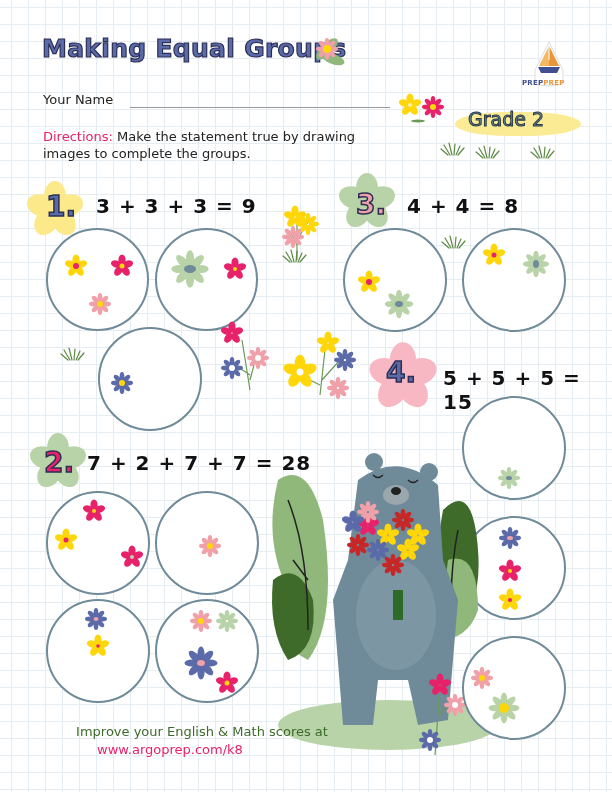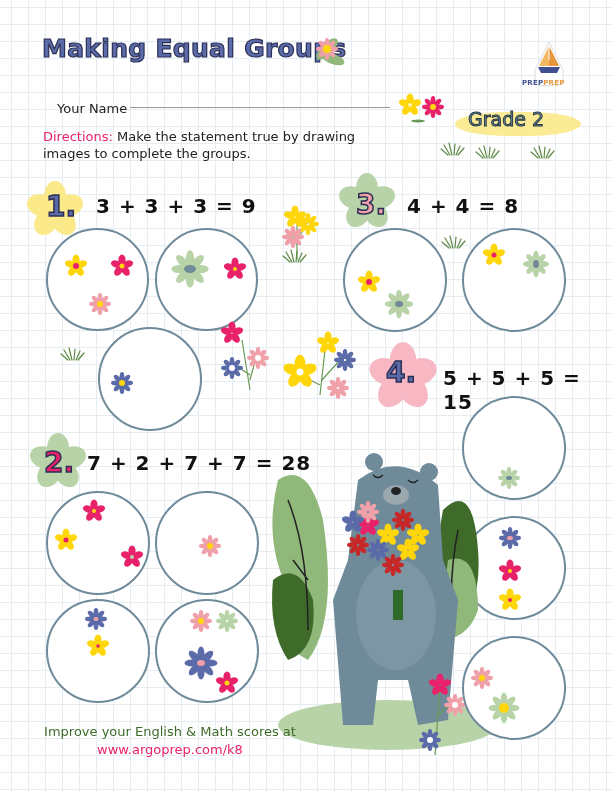--- a/index.html
+++ b/index.html
@@ -3,33 +3,33 @@
 <meta charset="utf-8">
 <style>
   html,body{margin:0;padding:0;}
   body{width:612px;height:792px;position:relative;overflow:hidden;background:#ffffff;
     background-image:linear-gradient(#e6edf2 1px,transparent 1px),linear-gradient(90deg,#e6edf2 1px,transparent 1px);
     background-size:17px 17px;background-position:11px 7px;
     font-family:"DejaVu Sans",sans-serif;}
   .abs{position:absolute;}
   .title{left:42px;top:34px;font-family:"DejaVu Sans",sans-serif;font-weight:bold;font-size:25px;color:#5b6aa8;
     -webkit-text-stroke:1.2px #2b2f55;letter-spacing:0.3px;}
-  .name-label{left:57px;top:92px;font-size:13px;color:#222;margin-top:9px;}
+  .name-label{left:43px;top:92px;font-size:13px;color:#222;}
   .name-line{left:130px;top:107px;width:260px;height:1px;background:#999;}
   .directions{left:43px;top:128px;width:320px;font-size:13px;line-height:17px;color:#222;}
   .directions .lbl{color:#e8226a;font-weight:normal;}
   .logo{left:530px;top:40px;width:38px;height:48px;}
   .logo-text{left:522px;top:79px;font-size:7px;font-weight:bold;letter-spacing:0.2px;}
   .grade-splash{left:455px;top:112px;width:126px;height:24px;background:#fbe98a;border-radius:50%/60%;opacity:.9;}
   .grade-text{left:468px;top:108px;font-weight:normal;font-size:19px;color:#6a8fa0;-webkit-text-stroke:1px #2b3a44;}
   .circle{position:absolute;border:2px solid #6f8a99;border-radius:50%;background:#fff;box-sizing:border-box;}
   .num-blob{position:absolute;}
   .num-text{position:absolute;font-weight:bold;font-size:28px;-webkit-text-stroke:1.5px #2b2f55;}
   .eq{position:absolute;font-size:20px;font-weight:bold;color:#111;letter-spacing:1px;}
-  .footer1{left:0;width:340px;top:724px;text-align:center;font-size:13px;color:#3d6b2a;}
+  .footer1{left:0;width:340px;top:724px;text-align:center;font-size:13px;color:#3d6b2a;padding-left:32px;}
   .footer2{left:0;width:340px;top:742px;text-align:center;font-size:13px;font-weight:normal;color:#e8226a;}
   svg{overflow:visible;}
 </style>
 </head>
 <body>
 
 <svg width="0" height="0" style="position:absolute">
   <defs>
     <g id="fl5">
         <g>

